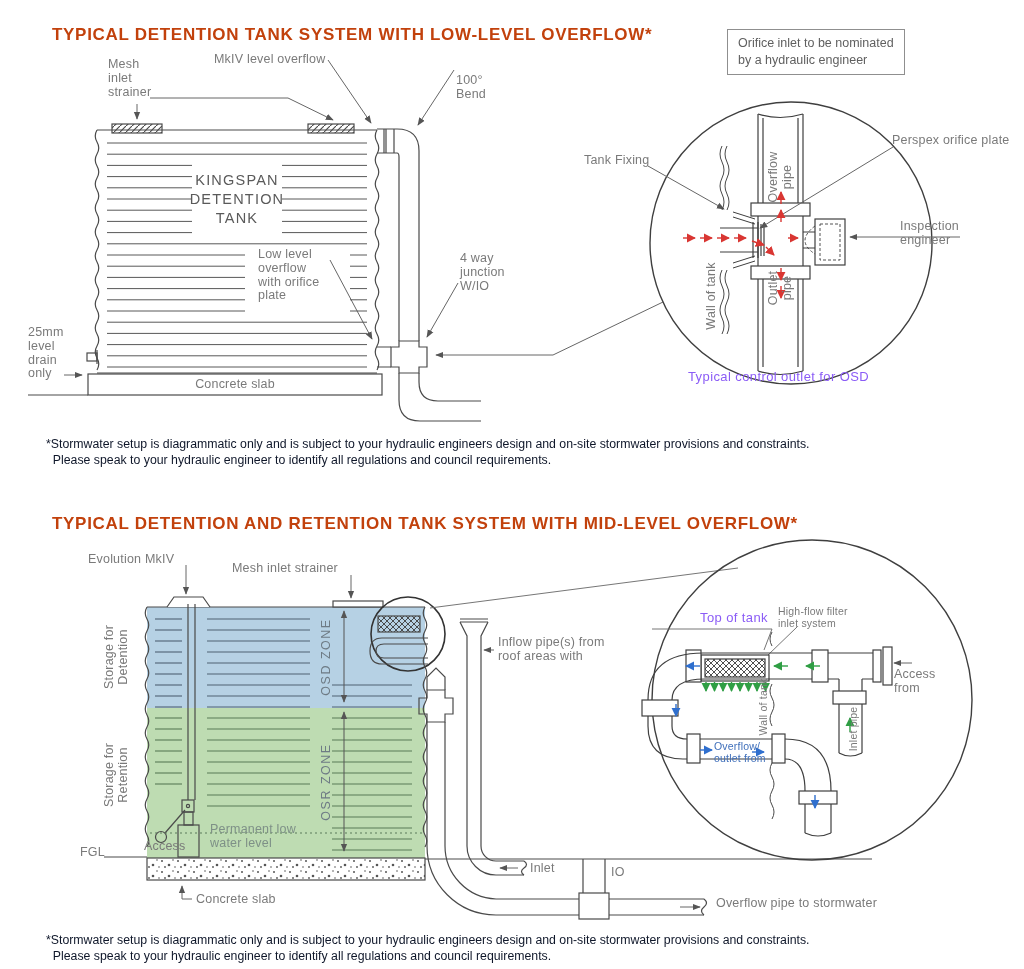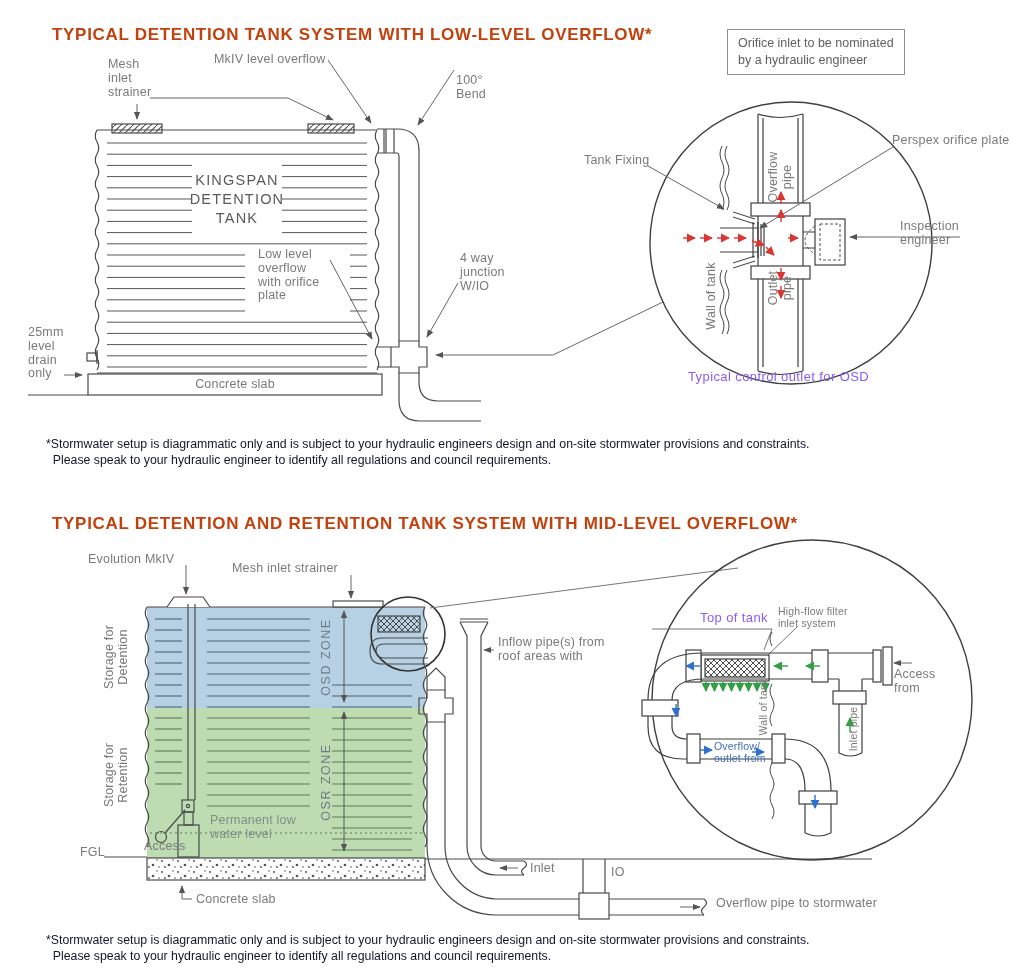--- a/index.html
+++ b/index.html
@@ -12,21 +12,21 @@
   .ctr{transform:translate(-50%,-50%);text-align:center;}
   .rot{transform:translate(-50%,-50%) rotate(-90deg);text-align:center;white-space:pre-line;}
   .t1{font-size:17px;font-weight:bold;color:#c2410c;letter-spacing:.7px;white-space:nowrap;}
   .tankname{font-size:14.5px;color:#5a5a5a;letter-spacing:1.2px;line-height:1.3;}
   .zone{color:#6e7b85;letter-spacing:1.5px;font-size:12.5px;}
   .notebox{position:absolute;border:1px solid #8f8f8f;padding:5px 10px;font-size:12.5px;
            color:#5f5f5f;line-height:1.35;white-space:pre-line;}
   .disc{position:absolute;font-size:12.3px;color:#0f172a;line-height:1.32;white-space:pre-wrap;}
   .caption{font-size:13px;color:#8b5cf6;letter-spacing:.4px;}
   .blue-lb{color:#3f6fba;}
-  .teal{color:#7e9087;}
+  .teal{color:#7e9087;margin-top:9px;}
 </style>
 </head>
 <body>
 
 <svg id="art" width="1024" height="969" viewBox="0 0 1024 969">
   <defs>
     <pattern id="hatch" width="6" height="6" patternUnits="userSpaceOnUse">
       <path d="M0,6 L6,0" stroke="#4a4a4a" stroke-width="1.2"></path>
     </pattern>
     <pattern id="xhatch" width="6" height="6" patternUnits="userSpaceOnUse">

